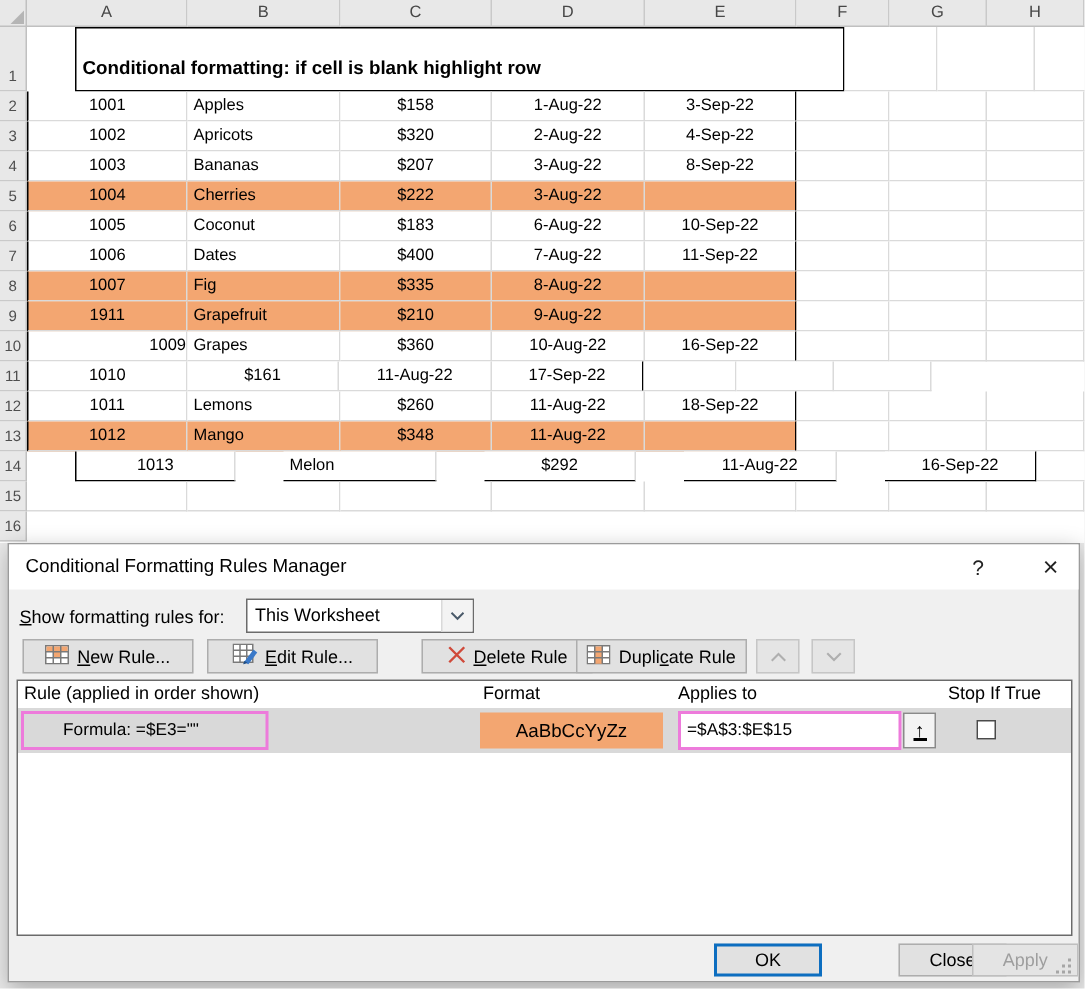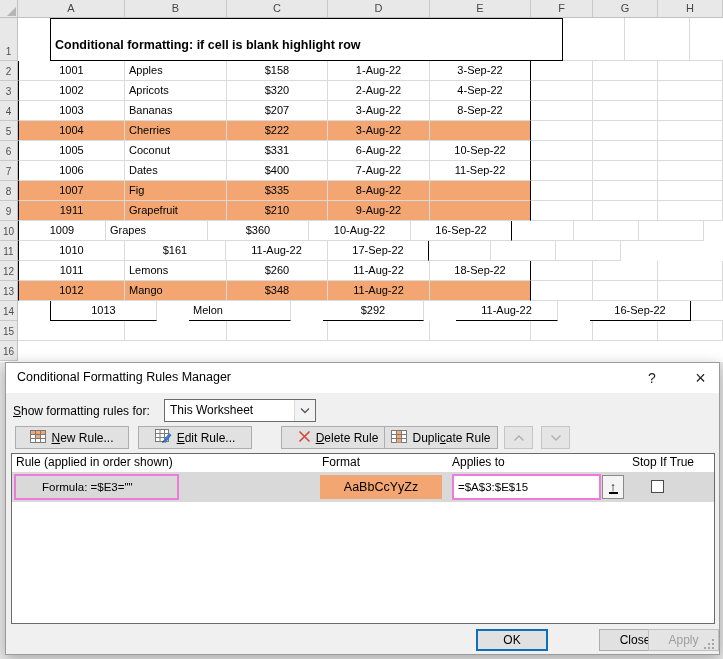--- a/index.html
+++ b/index.html
@@ -167,21 +167,21 @@
           <div class="cell hl" style="width: 101px;">$222</div>
           <div class="cell hl" style="width: 102px;">3-Aug-22</div>
           <div class="cell bR hl" style="width: 101px;"></div>
           <div class="cell" style="width: 62px;"></div>
           <div class="cell" style="width: 65px;"></div>
           <div class="cell" style="width: 65px;"></div>
         </div>
         <div class="r" style="height: 20px;">
           <div class="cell bL" style="width: 107px;">1005</div>
           <div class="cell l" style="width: 102px;">Coconut</div>
-          <div class="cell" style="width: 101px;">$331</div>
+          <div class="cell" style="width: 101px;">$183</div>
           <div class="cell" style="width: 102px;">6-Aug-22</div>
           <div class="cell bR" style="width: 101px;">10-Sep-22</div>
           <div class="cell" style="width: 62px;"></div>
           <div class="cell" style="width: 65px;"></div>
           <div class="cell" style="width: 65px;"></div>
         </div>
         <div class="r" style="height: 20px;">
           <div class="cell bL" style="width: 107px;">1006</div>
           <div class="cell l" style="width: 102px;">Dates</div>
           <div class="cell" style="width: 101px;">$400</div>
@@ -205,21 +205,21 @@
           <div class="cell bL hl" style="width: 107px;">1911</div>
           <div class="cell l hl" style="width: 102px;">Grapefruit</div>
           <div class="cell hl" style="width: 101px;">$210</div>
           <div class="cell hl" style="width: 102px;">9-Aug-22</div>
           <div class="cell bR hl" style="width: 101px;"></div>
           <div class="cell" style="width: 62px;"></div>
           <div class="cell" style="width: 65px;"></div>
           <div class="cell" style="width: 65px;"></div>
         </div>
         <div class="r" style="height: 20px;">
-          <div class="cell bL" style="width: 88px;">1009</div>
+          <div class="cell bL" style="width: 107px; text-align: right;">1009</div>
           <div class="cell l" style="width: 102px;">Grapes</div>
           <div class="cell" style="width: 101px;">$360</div>
           <div class="cell" style="width: 102px;">10-Aug-22</div>
           <div class="cell bR" style="width: 101px;">16-Sep-22</div>
           <div class="cell" style="width: 62px;"></div>
           <div class="cell" style="width: 65px;"></div>
           <div class="cell" style="width: 65px;"></div>
         </div>
         <div class="r" style="height: 20px;">
           <div class="cell bL" style="width: 107px;">1010</div>

